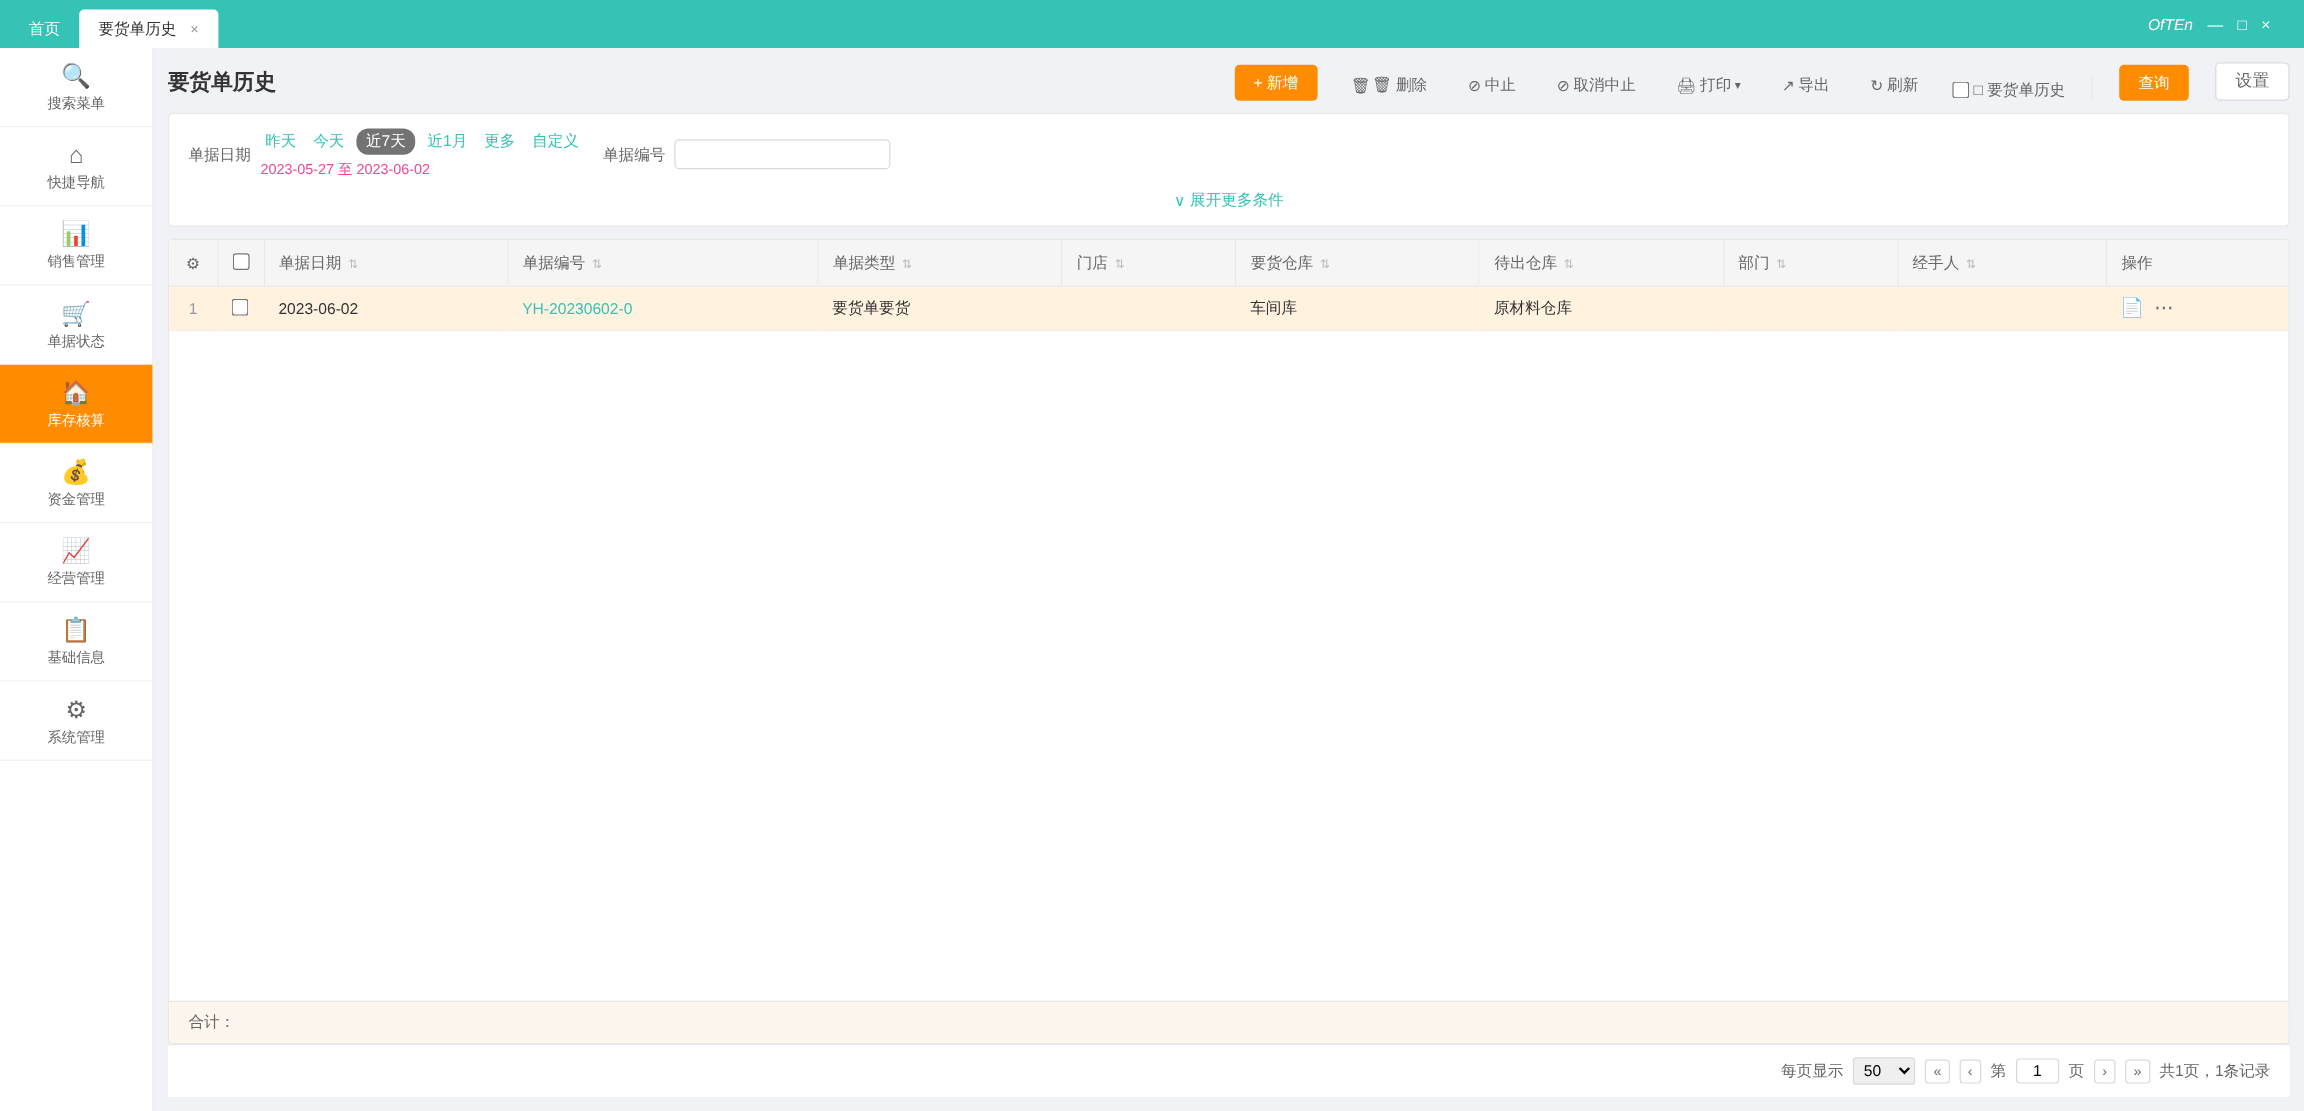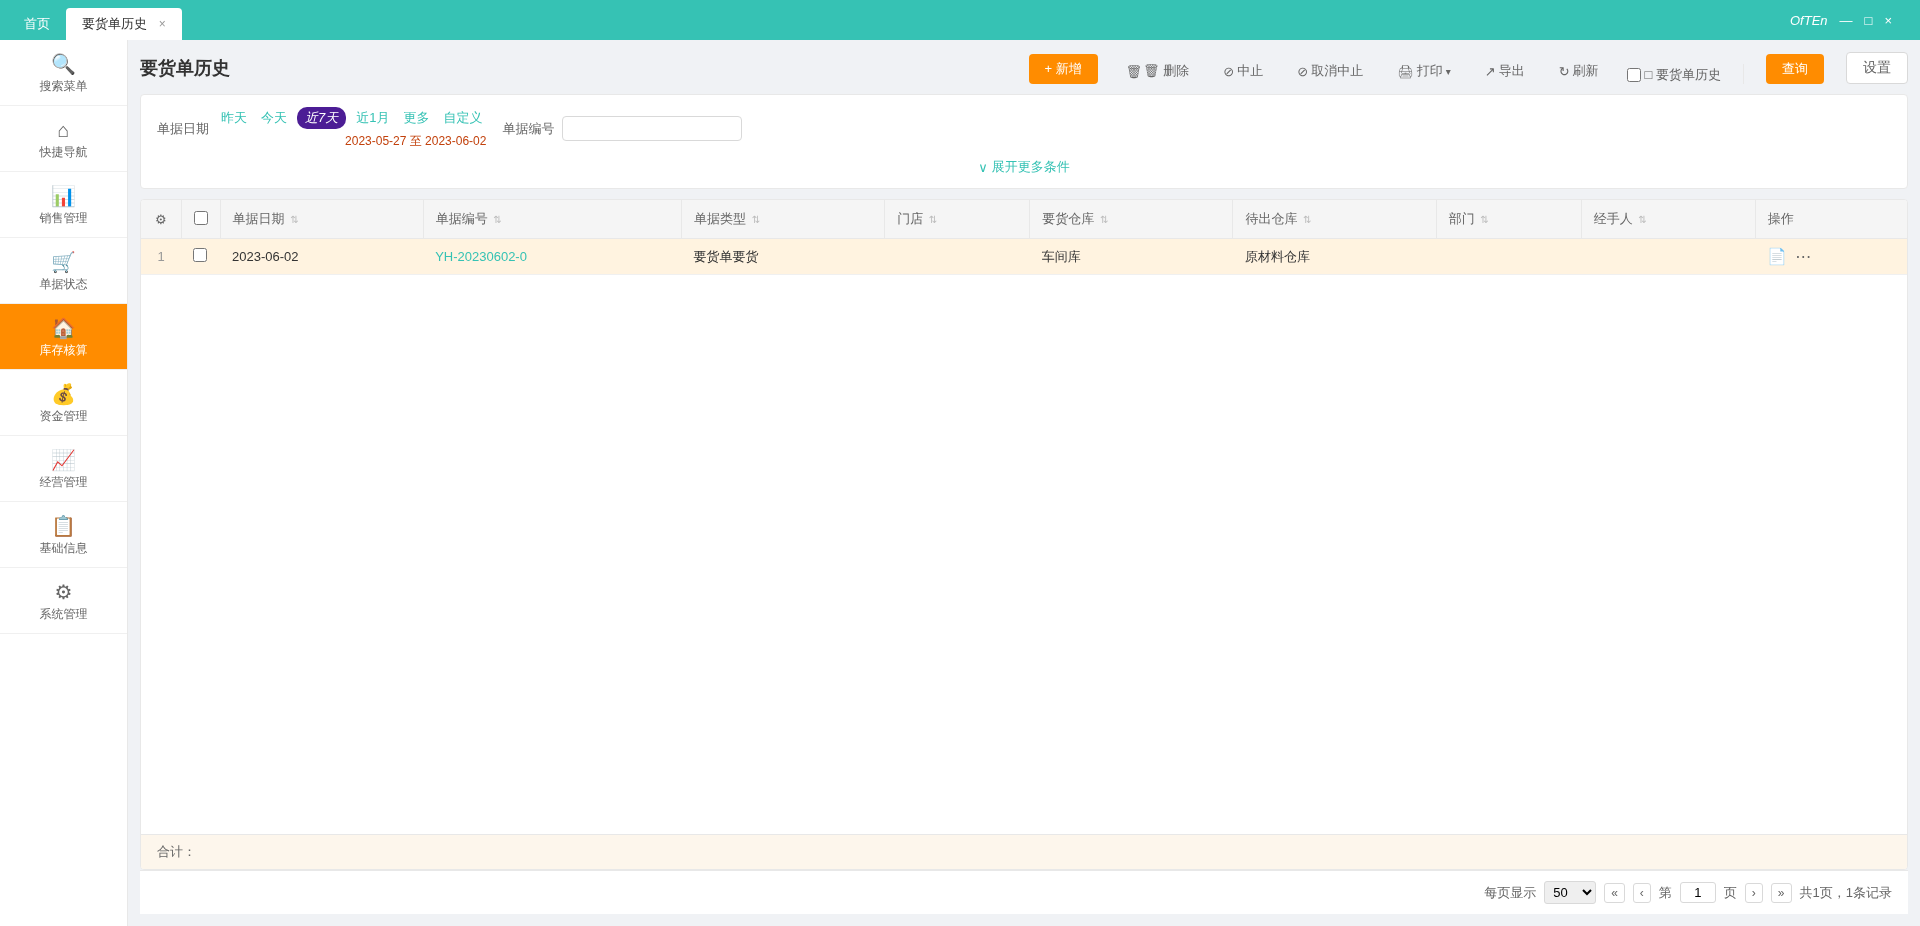--- a/index.html
+++ b/index.html
@@ -178,31 +178,29 @@
       gap: 6px;
       align-items: center;
     }
     .date-shortcut {
       cursor: pointer;
       color: #36c2b4;
       font-size: 13px;
       padding: 2px 4px;
     }
     .date-shortcut.active {
-      background: #4c1d95;
+      background: #737373;
       color: #fff;
       border-radius: 10px;
       padding: 2px 8px;
-      font-style: italic;
     }
     .date-range-text {
       font-size: 12px;
-      color: #c2410c;
+      color: #ec4899;
       margin-top: 4px;
-      text-align: right;
     }
     .filter-input {
       border: 1px solid #d9d9d9;
       border-radius: 4px;
       padding: 4px 8px;
       font-size: 13px;
       width: 180px;
       outline: none;
     }
     .filter-select {

